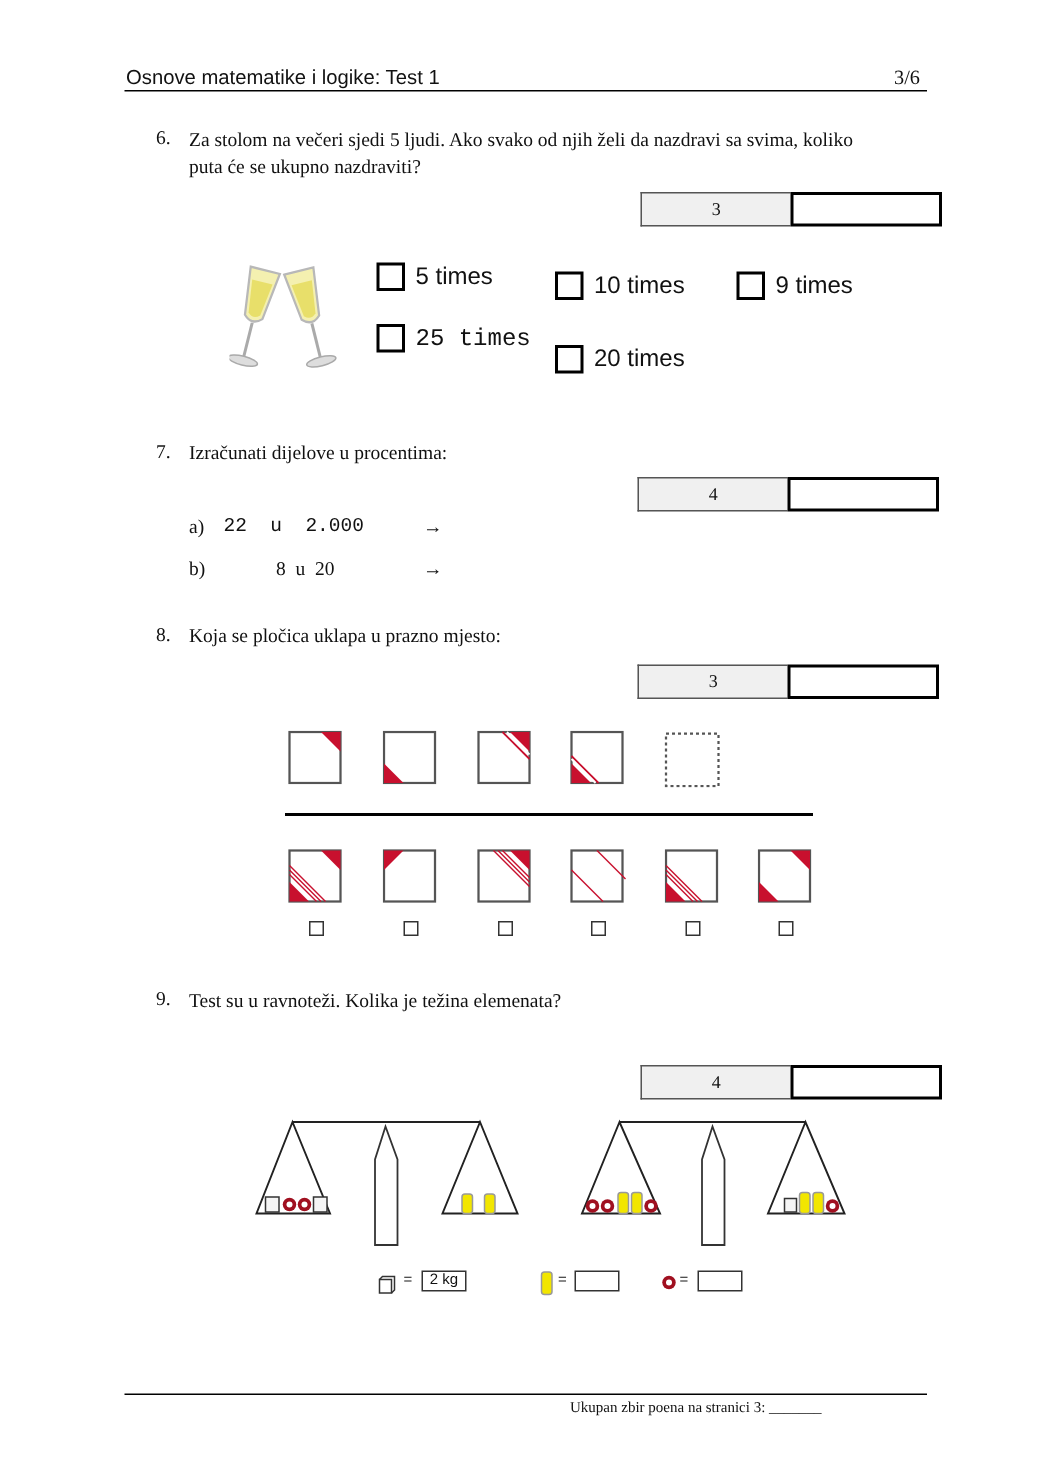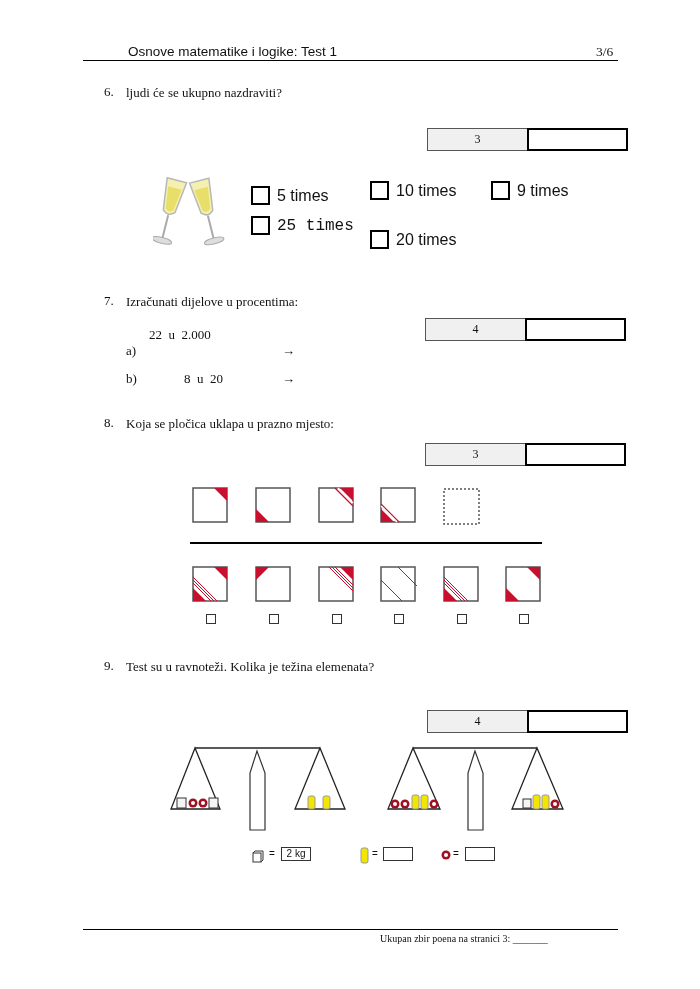--- a/index.html
+++ b/index.html
@@ -1,19 +1,19 @@
 <!DOCTYPE html>
 <html><head>
 <meta charset="utf-8">
 <style>
   * { margin:0; padding:0; box-sizing:border-box; }
   html, body { width:700px; height:989px; background:#fff; overflow:hidden; }
   body { position:relative; font-family:"Liberation Serif", serif; color:#111; font-size:13px; }
   .abs { position:absolute; }
-  .header-title { left:84px; top:44px; font-family:"Liberation Sans", sans-serif; font-size:13.5px;margin-left:44px; }
+  .header-title { left:84px; top:44px; font-family:"Liberation Sans", sans-serif; font-size:13.5px; }
   .header-page { left:596px; top:44px; font-size:13.5px; }
   .header-rule { left:83px; top:60px; width:535px; height:1px; background:#000; }
   .q-num { font-size:13px; }
   .q-text { font-size:13px; line-height:18px; }
   b { font-weight:normal; }
   .score { position:absolute; display:flex; height:23px; }
   .score .pts { width:100px; background:#f0f0f0; border:1px solid #555; border-right:none; text-align:center; line-height:21px; font-size:12px; }
   .score .ans { width:101px; border:2px solid #000; }
   .opt { position:absolute; display:flex; align-items:center; font-family:"Liberation Sans", sans-serif; font-size:16px; }
   .opt .cb { width:19px; height:19px; border:2px solid #000; margin-right:7px; background:#fff; }
@@ -25,21 +25,22 @@
 </style>
 </head>
 <body>
 
 <div class="abs header-title">Osnove matematike i logike: Test 1</div>
 <div class="abs header-page">3/6</div>
 <div class="abs header-rule"></div>
 
 <div class="abs q-num" style="left:104px;top:84px;">6.</div>
 <div class="abs q-text" style="left:126px;top:84px;width:500px;">
-  <div><span>ljudi će se </span><b>ukupno nazdraviti</b><span>?</span></div>
+  <div>Za stolom na večeri sjedi 5 ljudi. Ako svako od njih želi da nazdravi sa svima, koliko</div>
+  <div><span>puta će se </span><b>ukupno nazdraviti</b><span>?</span></div>
 </div>
 <div class="score" style="left:427px;top:128px;">
   <div class="pts">3</div>
   <div class="ans"></div>
 </div>
 
 <svg class="abs" style="left:153px;top:174px;" width="72" height="76" viewBox="0 0 72 76">
   <g transform="rotate(14 20 30)">
     <path d="M8 6 L28 6 L24 38 Q18 44 12 38 Z" fill="#f4f0b0" stroke="#b8b8b8" stroke-width="1.5"></path>
     <path d="M11 14 L25 14 L22 36 Q18 40 14 36 Z" fill="#e8df6a"></path>
@@ -47,21 +48,21 @@
     <ellipse cx="18" cy="68" rx="10" ry="3" fill="#ddd" stroke="#aaa"></ellipse>
   </g>
   <g transform="rotate(-14 52 30)">
     <path d="M42 6 L62 6 L58 38 Q52 44 46 38 Z" fill="#f4f0b0" stroke="#b8b8b8" stroke-width="1.5"></path>
     <path d="M45 14 L59 14 L56 36 Q52 40 48 36 Z" fill="#e8df6a"></path>
     <line x1="52" y1="42" x2="52" y2="66" stroke="#aaa" stroke-width="2"></line>
     <ellipse cx="52" cy="68" rx="10" ry="3" fill="#ddd" stroke="#aaa"></ellipse>
   </g>
 </svg>
 
-<div class="opt" style="left:251px;top:186px;">
+<div class="opt" style="left:251px;top:175px;">
     <span class="cb"></span>
     <span>5 times</span>
   </div>
 <div class="opt" style="left:370px;top:181px;">
     <span class="cb"></span>
     <span>10 times</span>
   </div>
 <div class="opt" style="left:491px;top:181px;">
     <span class="cb"></span>
     <span>9 times</span>
@@ -75,21 +76,21 @@
     <span>20 times</span>
   </div>
 
 <div class="abs q-num" style="left:104px;top:293px;">7.</div>
 <div class="abs q-text" style="left:126px;top:293px;"><span>Izračunati dijelove u </span><b>procentima:</b></div>
 <div class="score" style="left:425px;top:318px;">
   <div class="pts">4</div>
   <div class="ans"></div>
 </div>
 <div class="sub" style="left:126px;top:343px;">a)</div>
-<div class="sub" style="left:149px;top:327px;white-space:pre;">22  u  2.000</div>
+<div class="sub" style="left:149px;top:343px;white-space:pre;font-family:Liberation Mono, monospace;">22  u  2.000</div>
 <div class="sub" style="left:282px;top:343px;">→</div>
 <div class="sub" style="left:126px;top:371px;">b)</div>
 <div class="sub" style="left:149px;top:371px;white-space:pre;margin-left:35px;">8  u  20</div>
 <div class="sub" style="left:282px;top:371px;">→</div>
 
 <div class="abs q-num" style="left:104px;top:415px;">8.</div>
 <div class="abs q-text" style="left:126px;top:415px;"><b>Koja se pločica</b><span> uklapa u prazno mjesto:</span></div>
 <div class="score" style="left:425px;top:443px;">
   <div class="pts">3</div>
   <div class="ans"></div>

